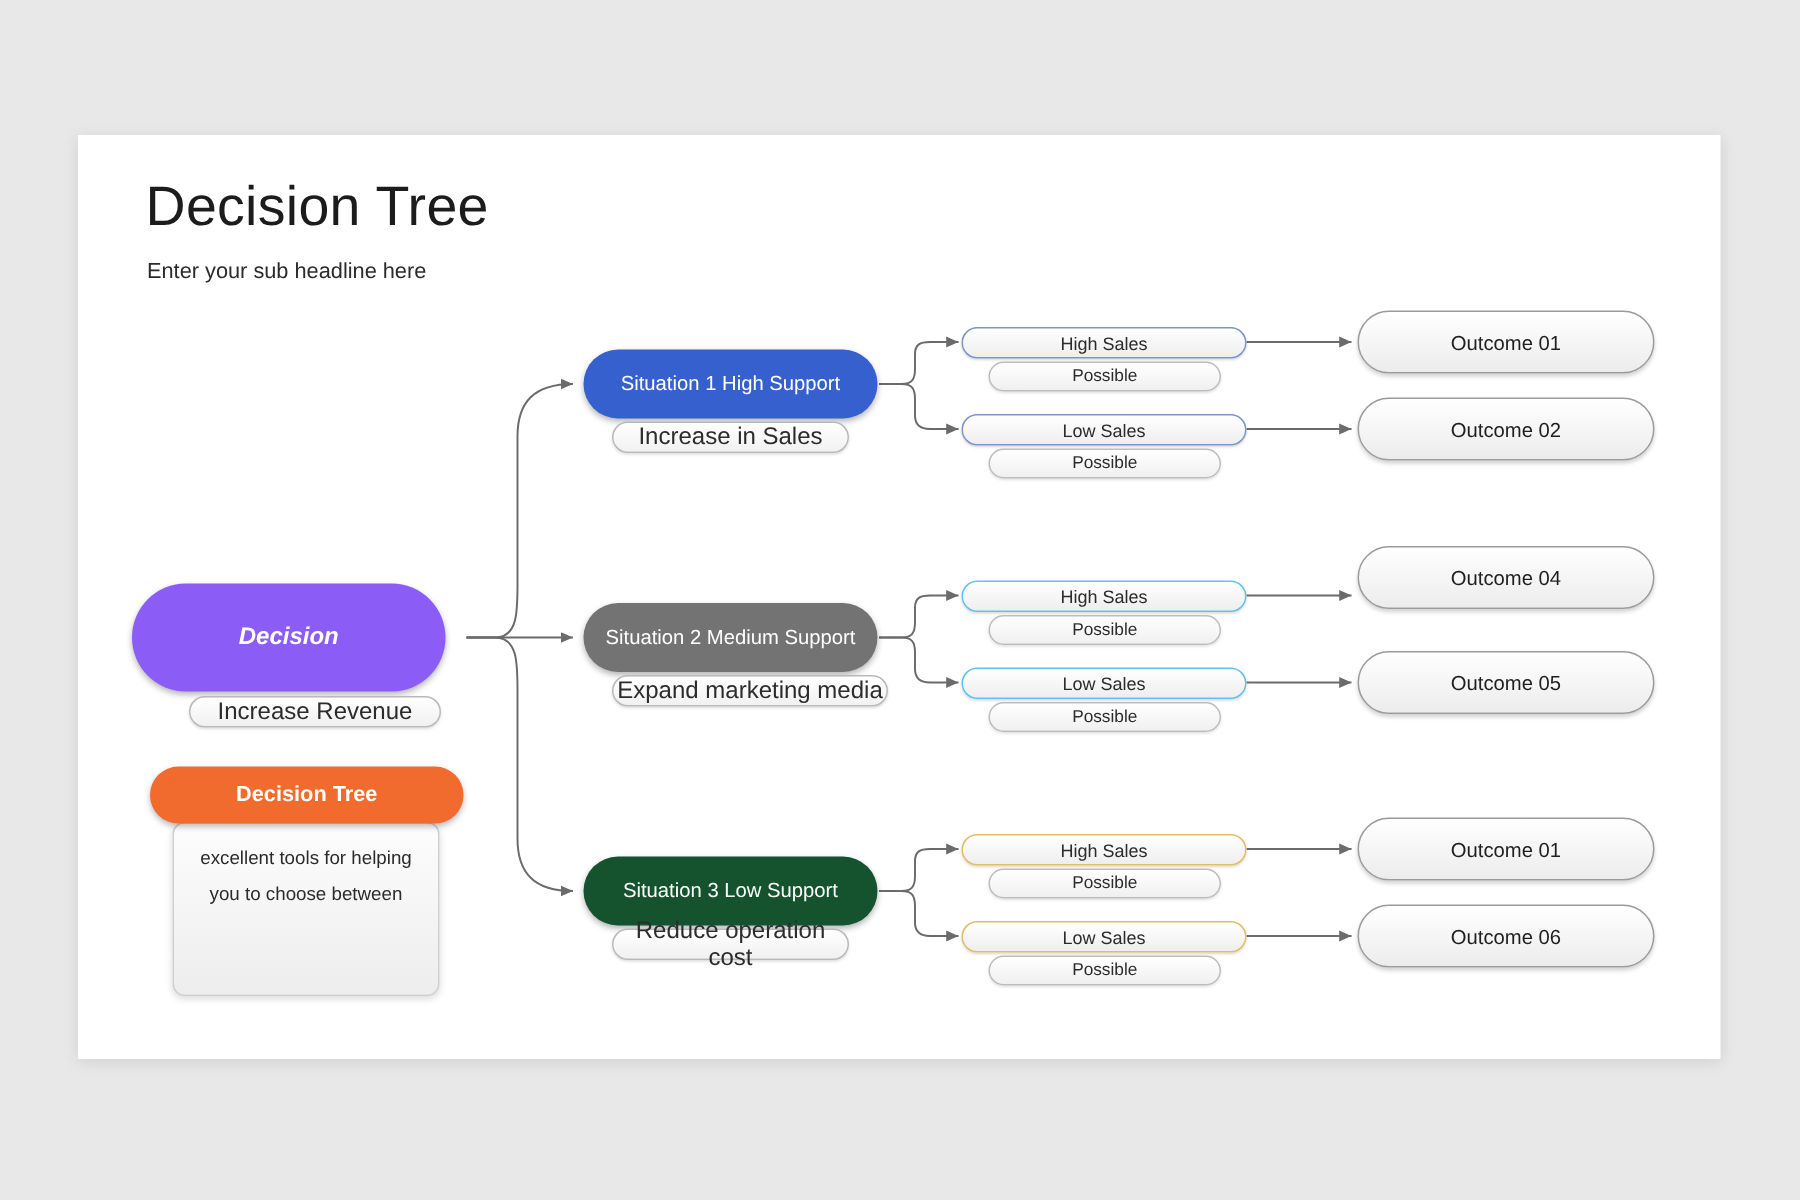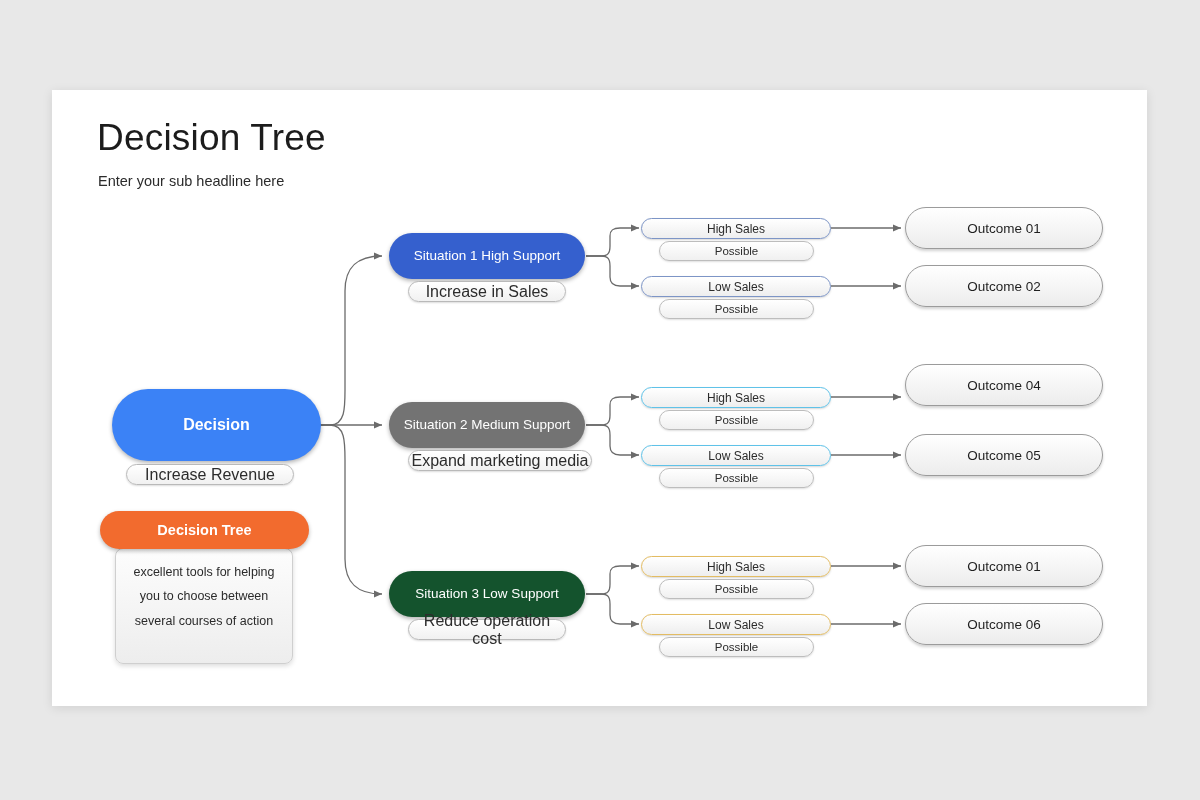--- a/index.html
+++ b/index.html
@@ -52,26 +52,27 @@
     justify-content: center;
     text-align: center;
     color: #ffffff;
     border-radius: 40px;
     box-sizing: border-box;
     line-height: 1.22;
     box-shadow: 0 2px 4px rgba(0,0,0,0.30);
     padding: 0 14px;
   }
   #decision-node {
-    left: 112px; top: 389px;
+    left: 88px; top: 389px;
     width: 209px; height: 72px;
-    background: #3b82f6;
+    background: #8b5cf6;
     font-size: 16px;
     font-weight: bold;
     border-radius: 36px;
+    font-style: italic;
   }
   .situation {
     width: 196px; height: 46px;
     font-size: 13.5px;
     border-radius: 24px;
   }
   #situation-1 { left: 389px; top: 233px; background: #3560ce; }
   #situation-2 { left: 389px; top: 402px; background: #737373; }
   #situation-3 { left: 389px; top: 571px; background: #14532d; }
 
@@ -222,21 +223,20 @@
 <div class="abs" id="subtitle">Enter your sub headline here</div>
 
 <div class="abs node" id="decision-node">Decision</div>
 <div class="abs subpill" id="decision-sub">Increase Revenue</div>
 
 <div class="abs" id="legend-card"></div>
 <div class="abs" id="legend-header">Decision Tree</div>
 <div class="abs" id="legend-body">
   <div>excellent  tools for helping</div>
   <div>you to choose between</div>
-  <div>several courses of action</div>
 </div>
 
 <div class="abs node situation" id="situation-1">Situation 1 High Support</div>
 <div class="abs subpill" id="situation-1-sub">Increase in Sales</div>
 
 <div class="abs sales-pill b1" style="left:641px; top:218px;">High Sales</div>
 <div class="abs possible-pill" style="left:659px; top:241px;">Possible</div>
 <div class="abs outcome" style="left:905px; top:207px;">Outcome  01</div>
 
 <div class="abs sales-pill b1" style="left:641px; top:276px;">Low Sales</div>

